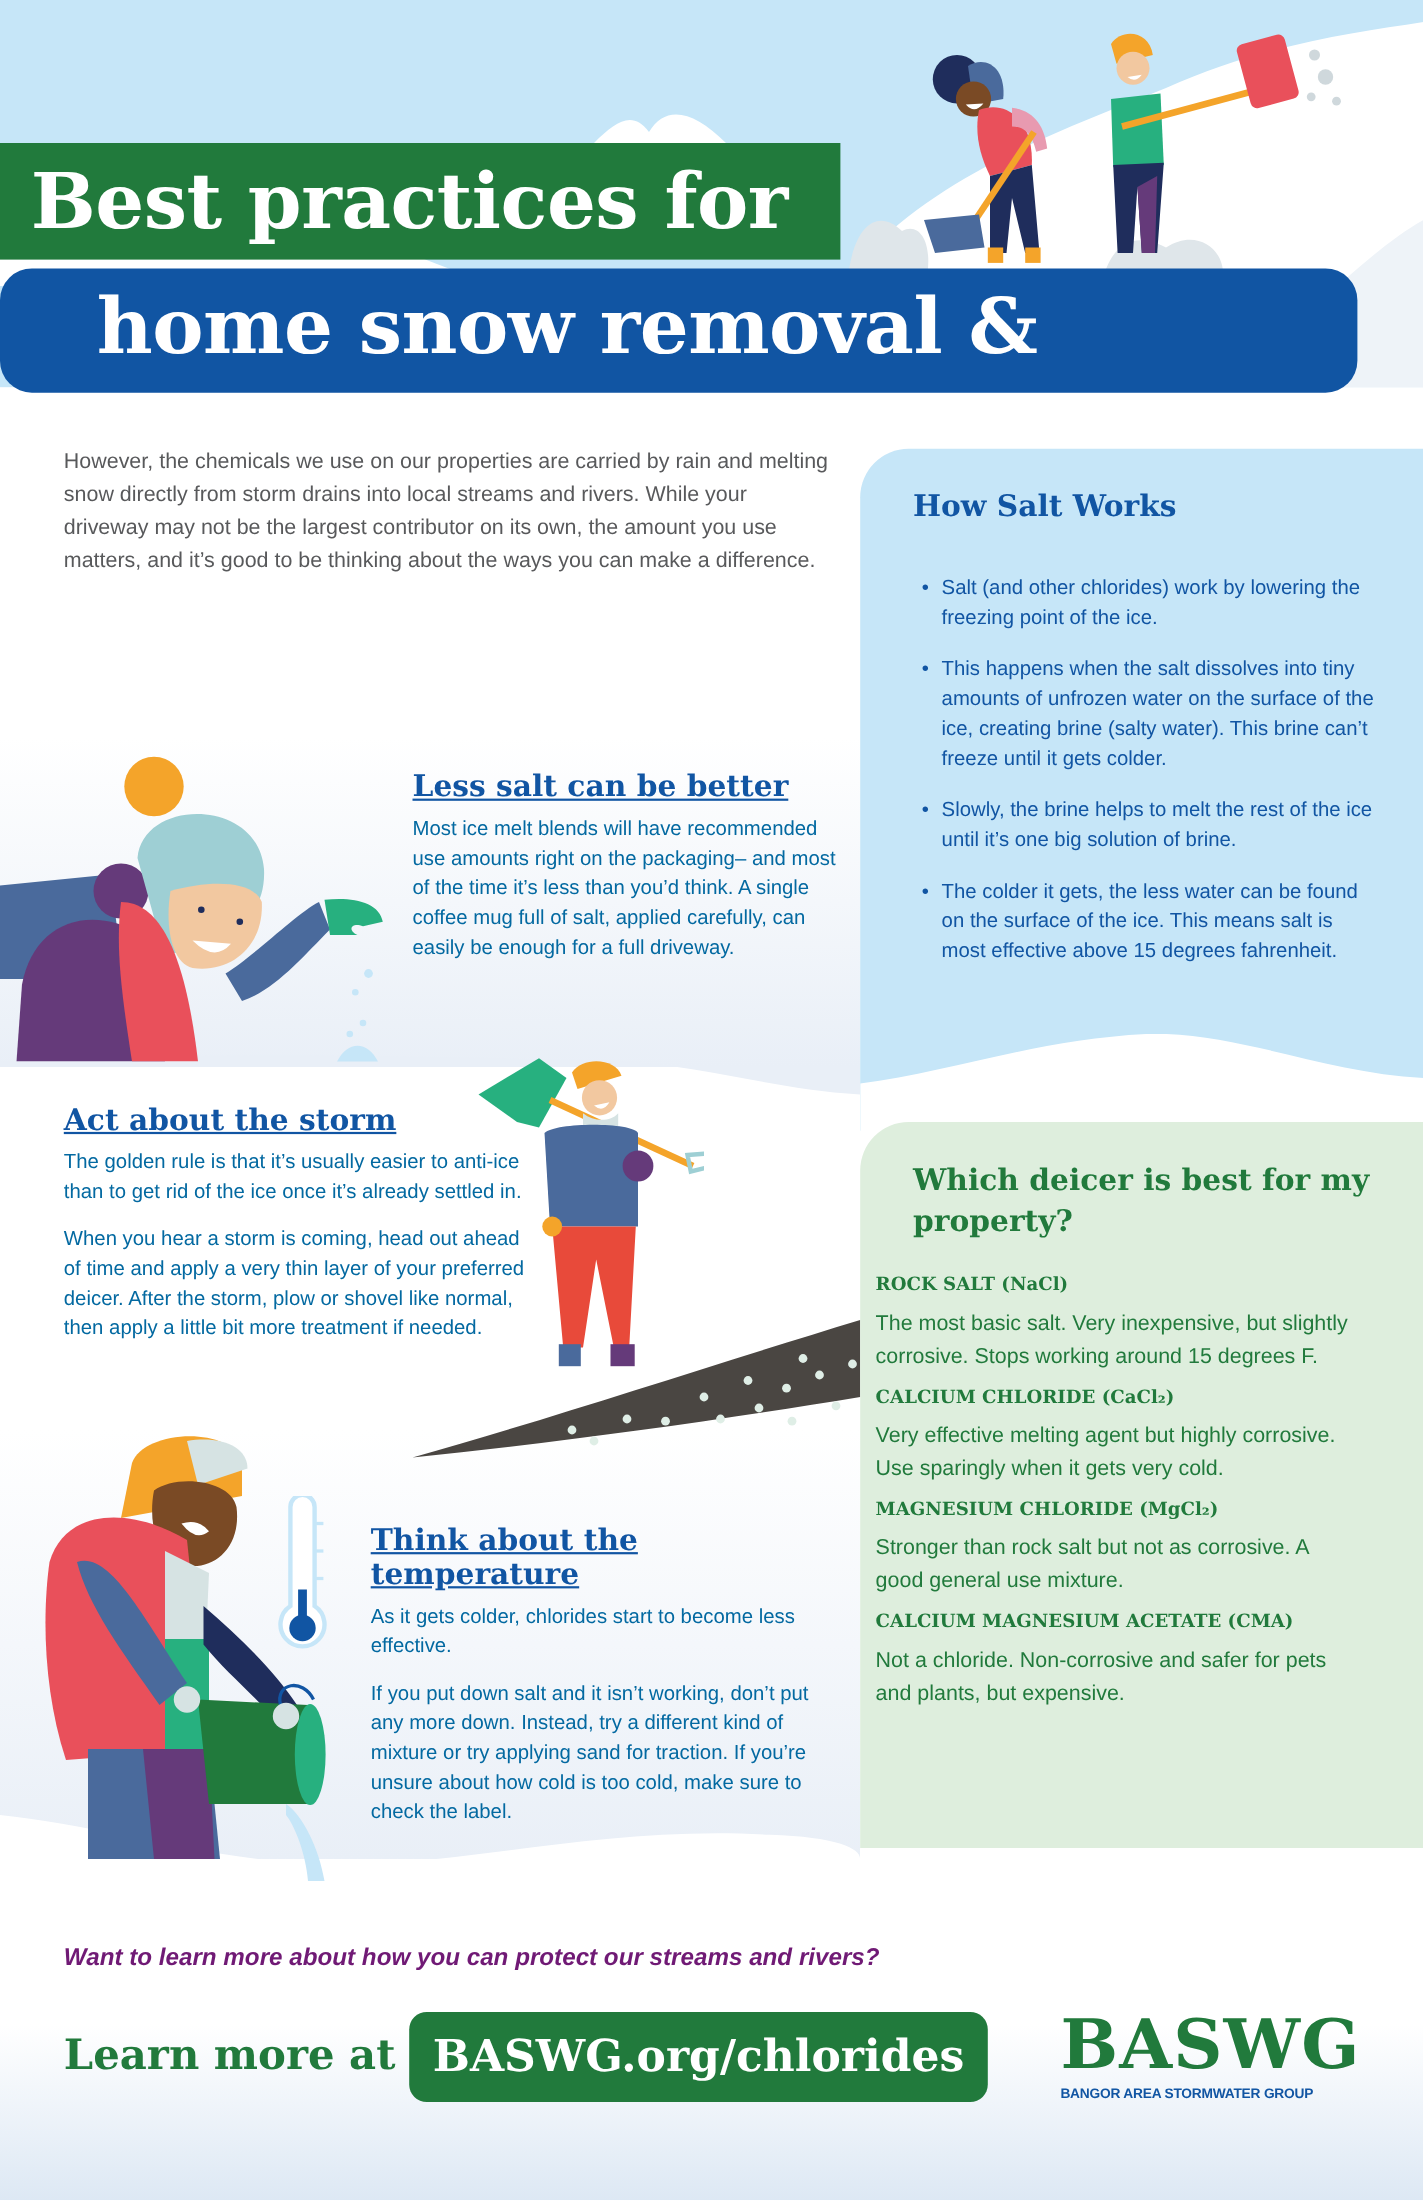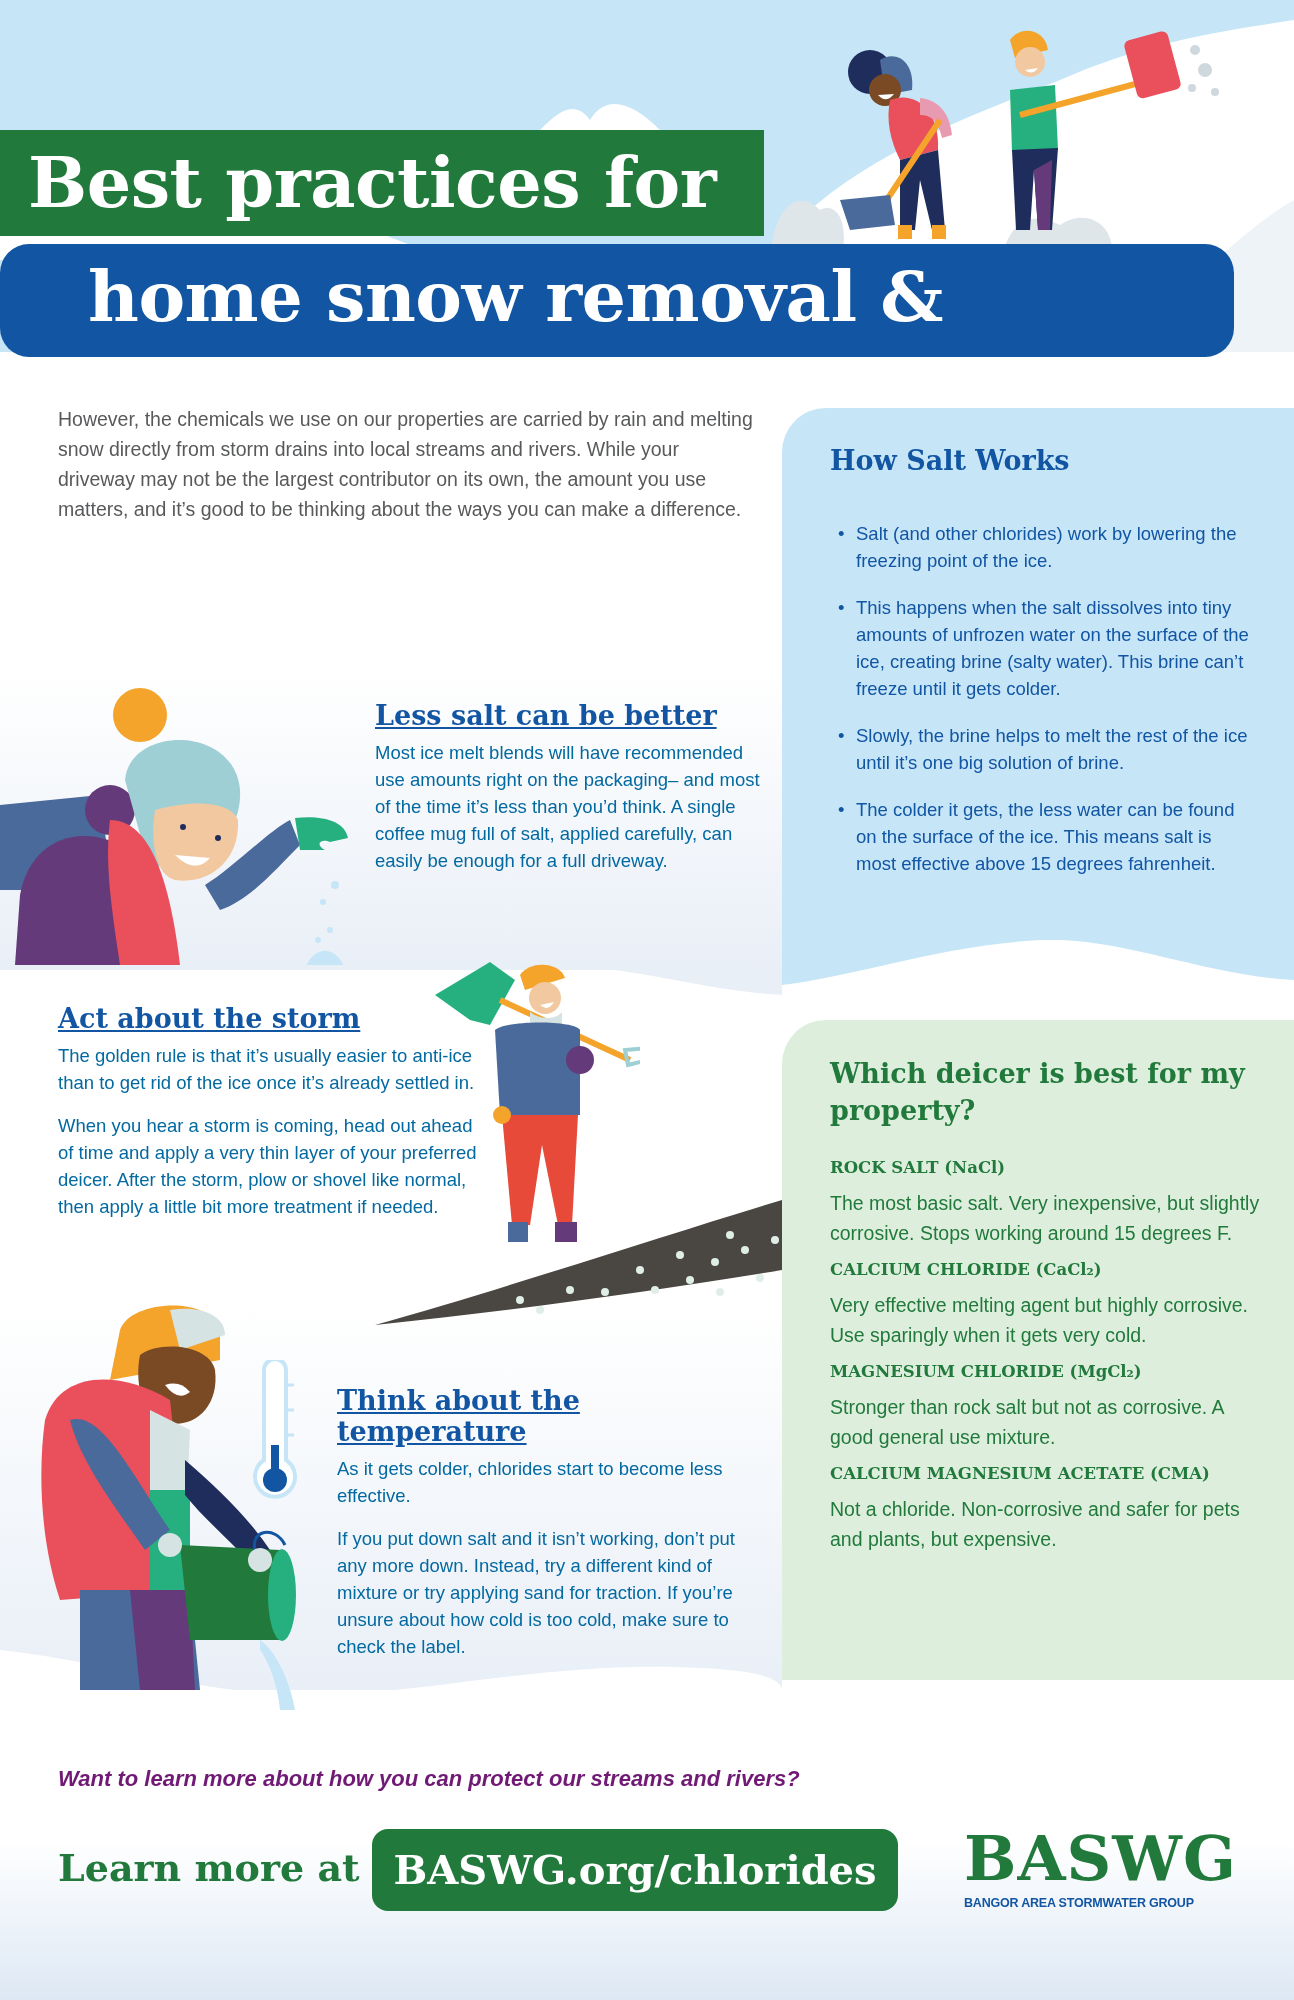--- a/index.html
+++ b/index.html
@@ -73,21 +73,21 @@
     left: 782px; top: 1020px; width: 512px; height: 660px;
     background: #deeedd;
     border-top-left-radius: 44px;
   }
   .deicer-title {
     left: 830px; top: 1055px; width: 420px;
     color: #217a3c;
     line-height: 37px;
   }
   .deicer-list {
-    left: 830px; top: 1158px; width: 440px;
+    left: 796px; top: 1158px; width: 440px;
     color: #217a3c;
   }
   .deicer-name {
     font-weight: bold;
     font-size: 16.5px;
     margin-bottom: 11px;
   }
   .deicer-desc {
     font-size: 19.5px;
     line-height: 30px;

